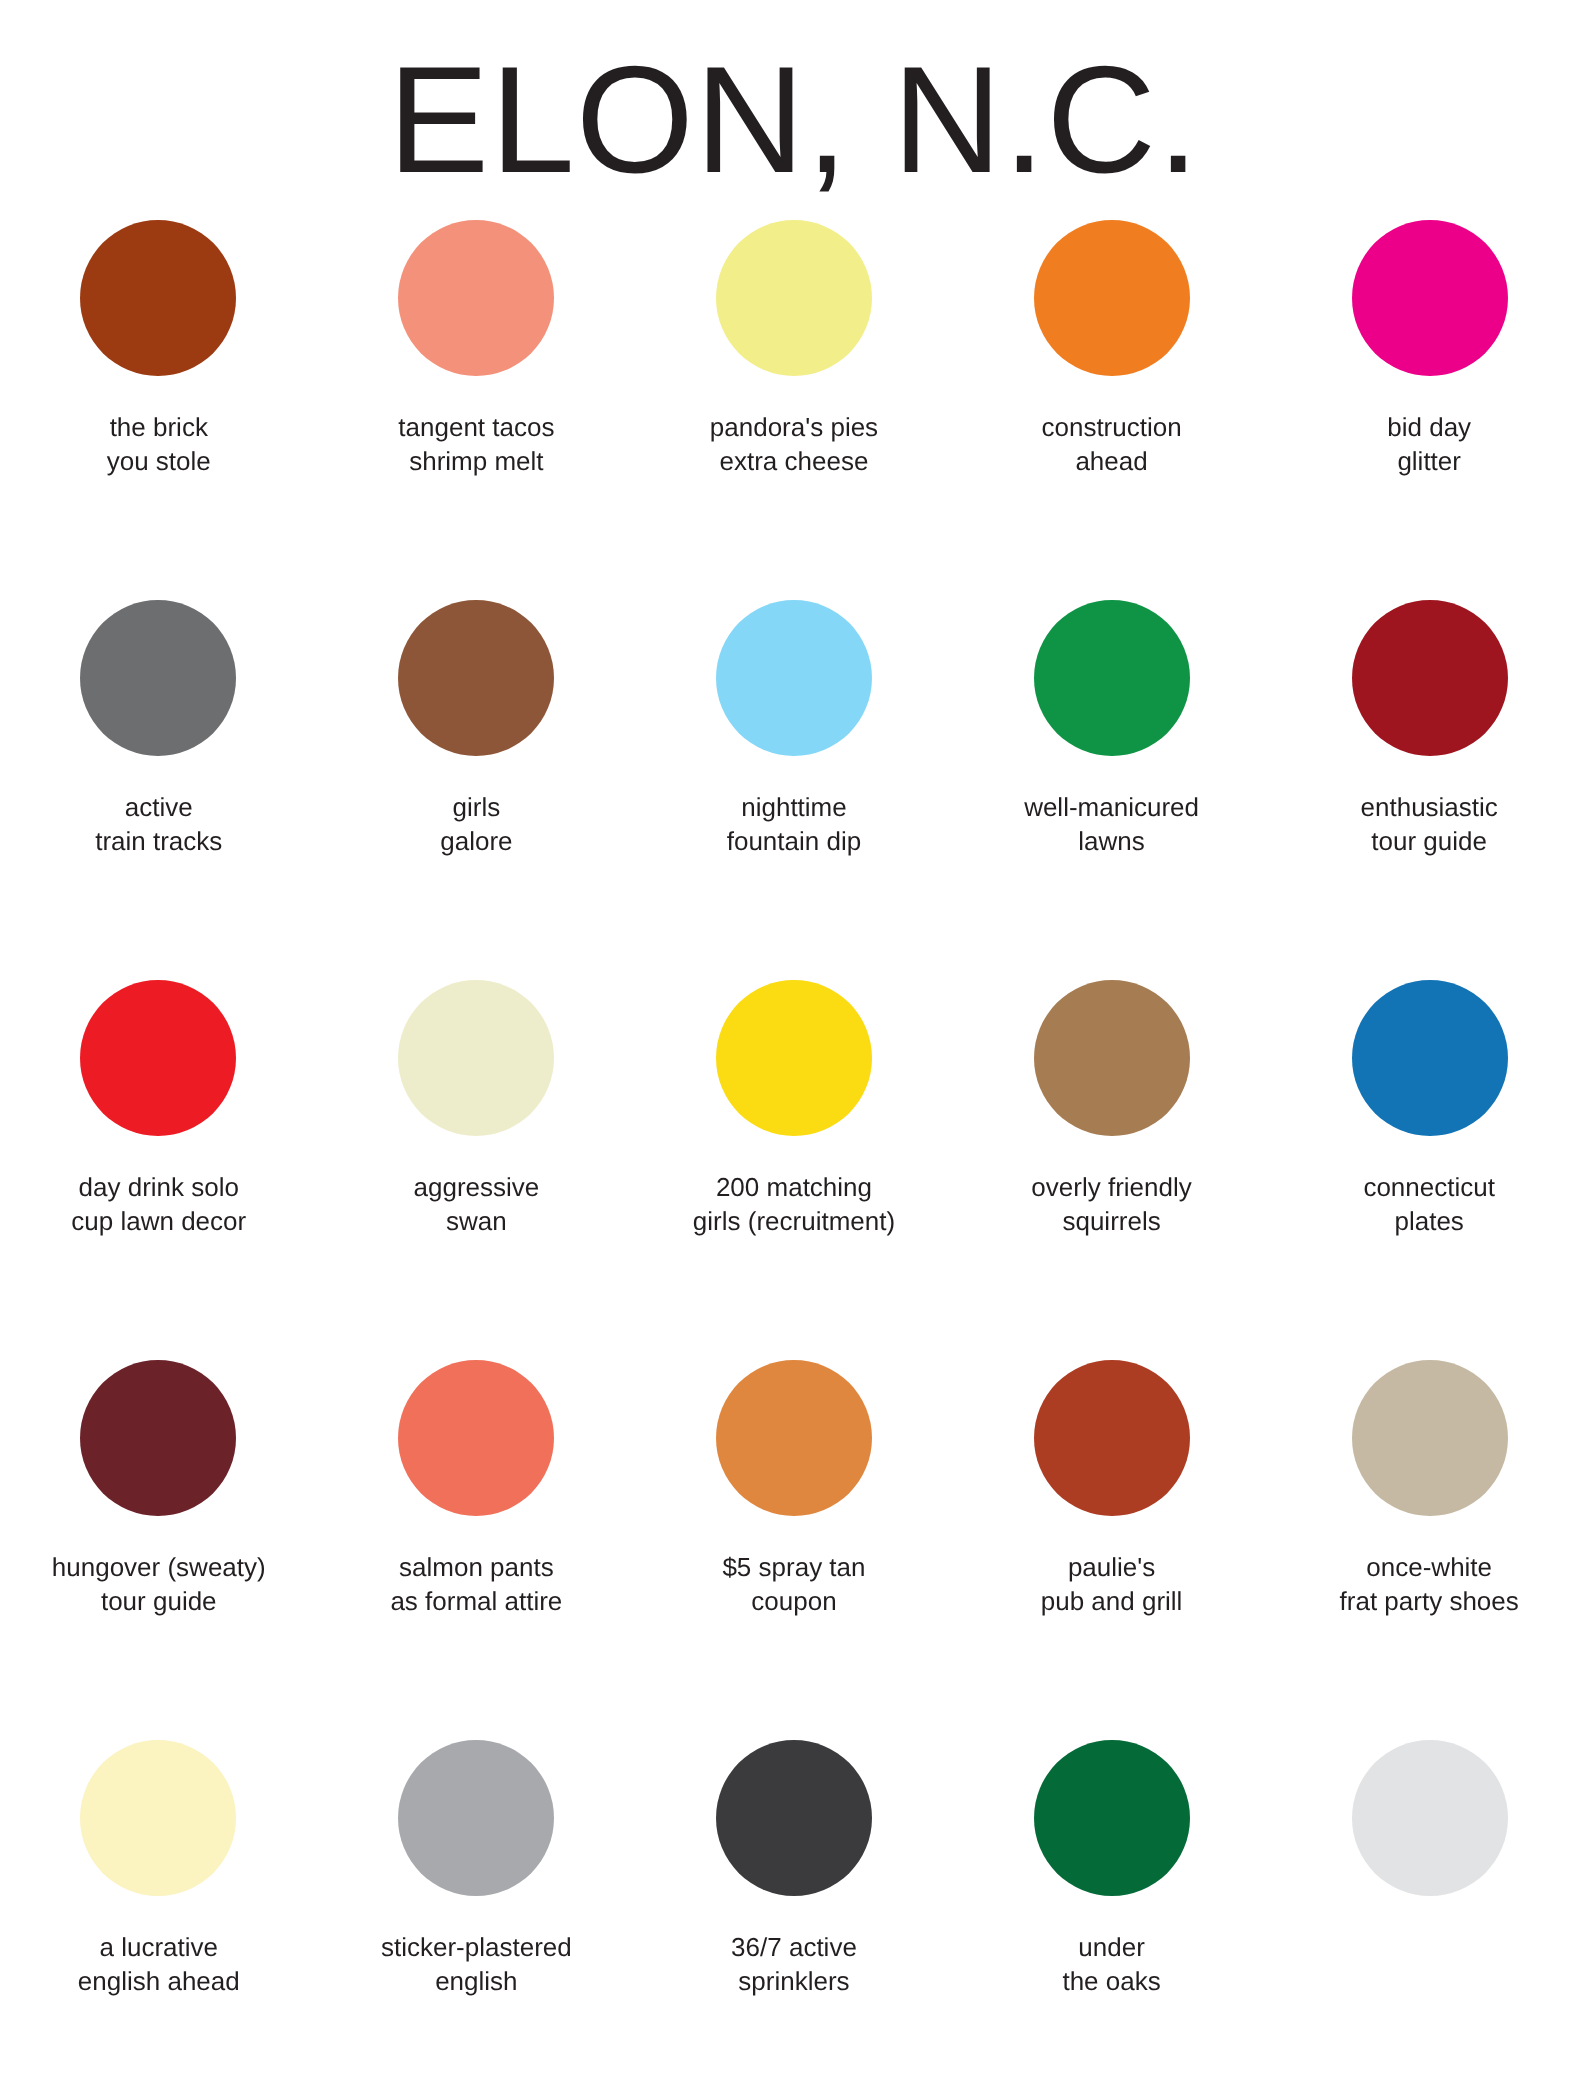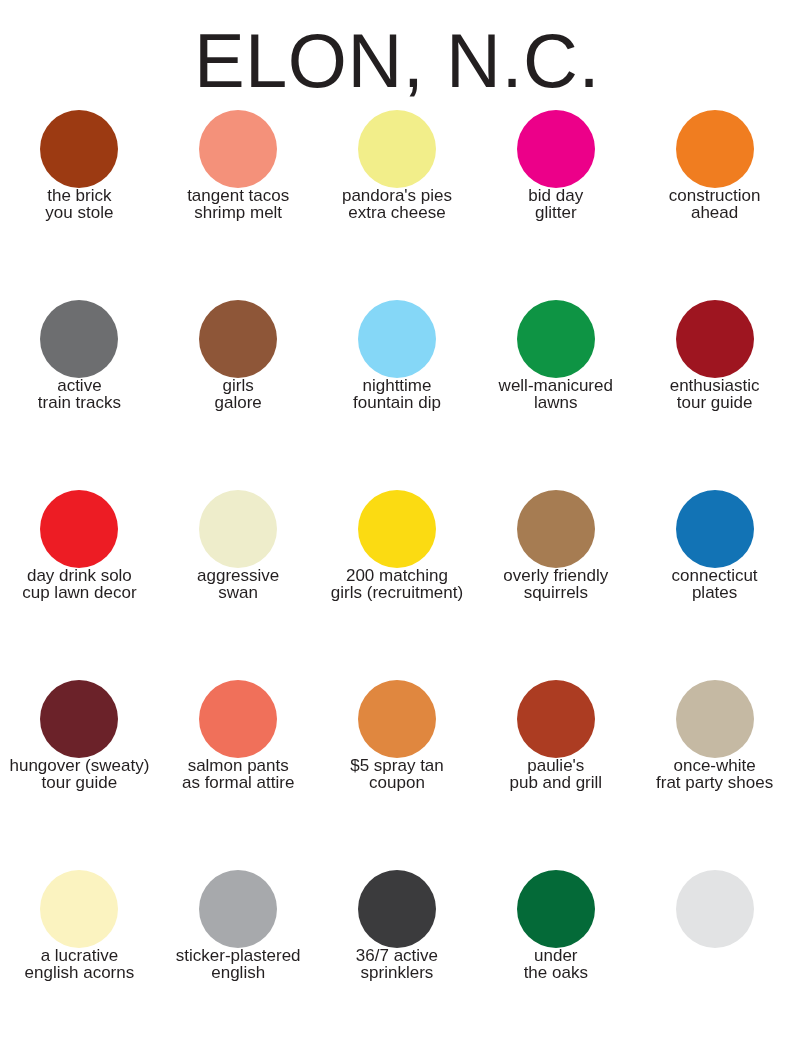--- a/index.html
+++ b/index.html
@@ -65,23 +65,24 @@
 
   .swatch-dot {
     width: 78px;
     height: 78px;
     border-radius: 50%;
     flex: 0 0 auto;
     background: #cccccc;
   }
 
   .swatch-label {
+    margin-top: 18px;
     width: 152px;
     text-align: center;
-    font-size: 17px;
+    font-size: 13px;
     line-height: 16.5px;
     font-weight: 400;
     color: #231f20;
     white-space: pre-line;
     word-break: normal;
   }
 </style>
 </head>
 <body style="background-color: rgb(255, 255, 255); color: rgb(35, 31, 32);">
 
@@ -102,29 +103,29 @@
       <div class="swatch-dot" style="background-color: rgb(244, 145, 122);"></div>
       <div class="swatch-label">tangent tacos
 shrimp melt</div>
     </div>
     <div class="swatch row-1">
       <div class="swatch-dot" style="background-color: rgb(242, 238, 138);"></div>
       <div class="swatch-label">pandora's pies
 extra cheese</div>
     </div>
     <div class="swatch row-1">
+      <div class="swatch-dot" style="background-color: rgb(240, 125, 32);"></div>
+      <div class="swatch-label">construction
+ahead</div>
+    </div>
+    <div class="swatch row-1">
       <div class="swatch-dot" style="background-color: rgb(236, 0, 137);"></div>
       <div class="swatch-label">bid day
 glitter</div>
     </div>
-    <div class="swatch row-1">
-      <div class="swatch-dot" style="background-color: rgb(240, 125, 32);"></div>
-      <div class="swatch-label">construction
-ahead</div>
-    </div>
 
     <div class="swatch row-2">
       <div class="swatch-dot" style="background-color: rgb(109, 110, 112);"></div>
       <div class="swatch-label">active
 train tracks</div>
     </div>
     <div class="swatch row-2">
       <div class="swatch-dot" style="background-color: rgb(142, 86, 56);"></div>
       <div class="swatch-label">girls
 galore</div>
@@ -193,21 +194,21 @@
     </div>
     <div class="swatch row-4">
       <div class="swatch-dot" style="background-color: rgb(197, 185, 163);"></div>
       <div class="swatch-label">once-white
 frat party shoes</div>
     </div>
 
     <div class="swatch row-5">
       <div class="swatch-dot" style="background-color: rgb(251, 243, 192);"></div>
       <div class="swatch-label">a lucrative
-english acorns</div>
+english ahead</div>
     </div>
     <div class="swatch row-5">
       <div class="swatch-dot" style="background-color: rgb(167, 169, 172);"></div>
       <div class="swatch-label">sticker-plastered
 english</div>
     </div>
     <div class="swatch row-5">
       <div class="swatch-dot" style="background-color: rgb(59, 59, 61);"></div>
       <div class="swatch-label">36/7 active
 sprinklers</div>

